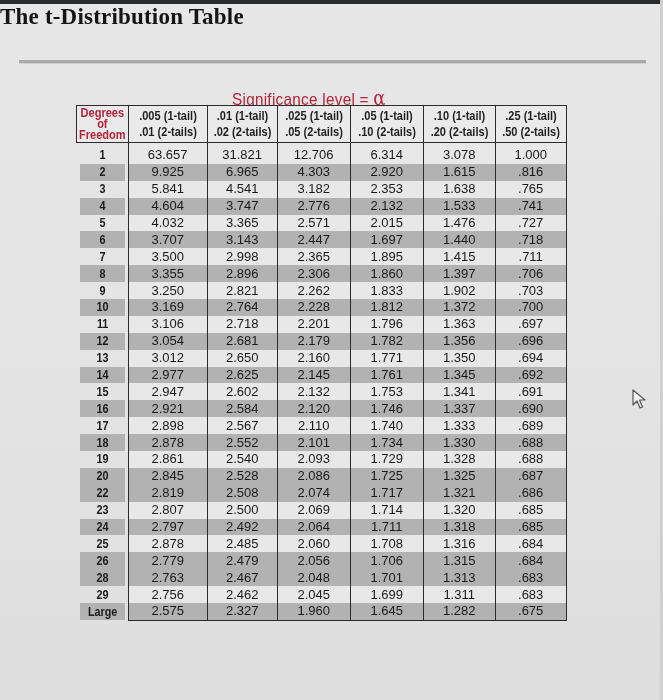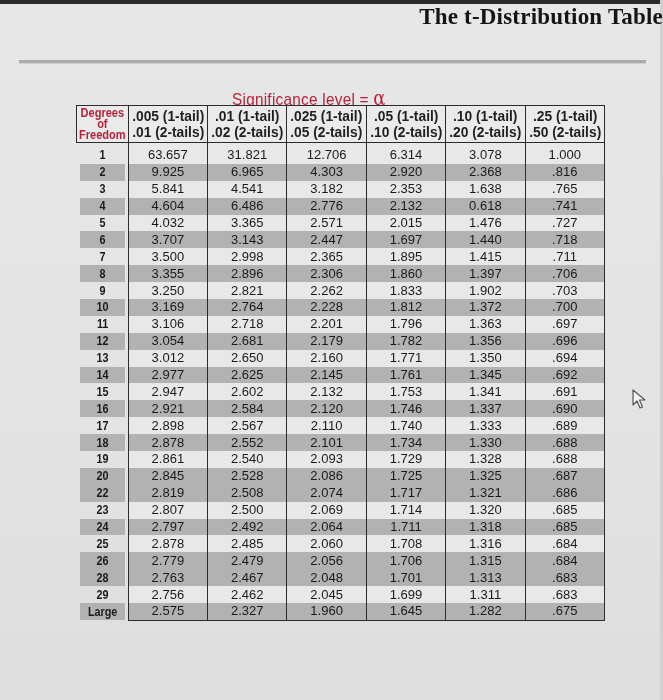--- a/index.html
+++ b/index.html
@@ -7,21 +7,21 @@
       width: 663px; height: 700px; overflow: hidden;
       background: linear-gradient(180deg, #e6e7e6 0%, #e2e3e2 60%, #dddedd 100%);
       font-family: "Liberation Sans", sans-serif;
       position: relative;
     }
     .topbar {
       position: absolute; left: 0; top: 0; width: 663px; height: 4px;
       background: #2a2b2d;
     }
     .title {
-      position: absolute; left: 0; top: 4px; width: 663px; text-align: right;
+      position: absolute; left: 0; top: 4px; width: 663px; text-align: left;
       font-family: "Liberation Serif", serif; font-weight: bold;
       font-size: 23px; color: #151515; letter-spacing: 0.2px;
     }
     .rule {
       position: absolute; left: 19px; top: 60px; width: 627px; height: 3px;
       background: #a9aaa9; border-bottom: 1px solid #cfd0cf;
     }
     .sig {
       position: absolute; left: 232px; top: 86px; font-size: 17px;
       color: #b8223a; letter-spacing: 0.3px;
@@ -30,21 +30,21 @@
     .sig .alpha { font-size: 20px; font-family: "DejaVu Serif", serif; }
 
     .grid {
       position: absolute; left: 76px; top: 105px;
       border-collapse: collapse;
       font-size: 13px; color: #1a1a1a;
     }
     .grid td, .grid th { padding: 0; text-align: center; white-space: nowrap; }
     .grid thead th {
       border: 1.5px solid #2b2b2b; background: #e9eae9;
-      font-weight: bold; font-size: 15px; line-height: 16px; height: 36px;
+      font-weight: bold; font-size: 12px; line-height: 16px; height: 36px;
       color: #1f1f1f;
     }
     .grid thead th .tl { display: block; transform: scaleX(0.92); }
     .grid thead th.dfh { color: #b8223a; font-size: 12px; line-height: 11px; width: 50px; }
     .grid thead th.c1 { width: 78px; }
     .grid thead th.c2 { width: 69px; }
     .grid thead th.c3 { width: 72px; }
     .grid thead th.c4 { width: 72px; }
     .grid thead th.c5 { width: 71px; margin-left: 14px; }
     .grid thead th.c6 { width: 70px; }
@@ -120,39 +120,39 @@
         <td class="v">6.314</td>
         <td class="v">3.078</td>
         <td class="v">1.000</td>
       </tr>
       <tr class="even">
         <td class="df">2</td>
         <td class="v">9.925</td>
         <td class="v">6.965</td>
         <td class="v">4.303</td>
         <td class="v">2.920</td>
-        <td class="v">2.368</td>
+        <td class="v">1.615</td>
         <td class="v">.816</td>
       </tr>
       <tr class="odd">
         <td class="df">3</td>
         <td class="v">5.841</td>
         <td class="v">4.541</td>
         <td class="v">3.182</td>
         <td class="v">2.353</td>
         <td class="v">1.638</td>
         <td class="v">.765</td>
       </tr>
       <tr class="even">
         <td class="df">4</td>
         <td class="v">4.604</td>
-        <td class="v">6.486</td>
+        <td class="v">3.747</td>
         <td class="v">2.776</td>
         <td class="v">2.132</td>
-        <td class="v">0.618</td>
+        <td class="v">1.533</td>
         <td class="v">.741</td>
       </tr>
       <tr class="odd">
         <td class="df">5</td>
         <td class="v">4.032</td>
         <td class="v">3.365</td>
         <td class="v">2.571</td>
         <td class="v">2.015</td>
         <td class="v">1.476</td>
         <td class="v">.727</td>

